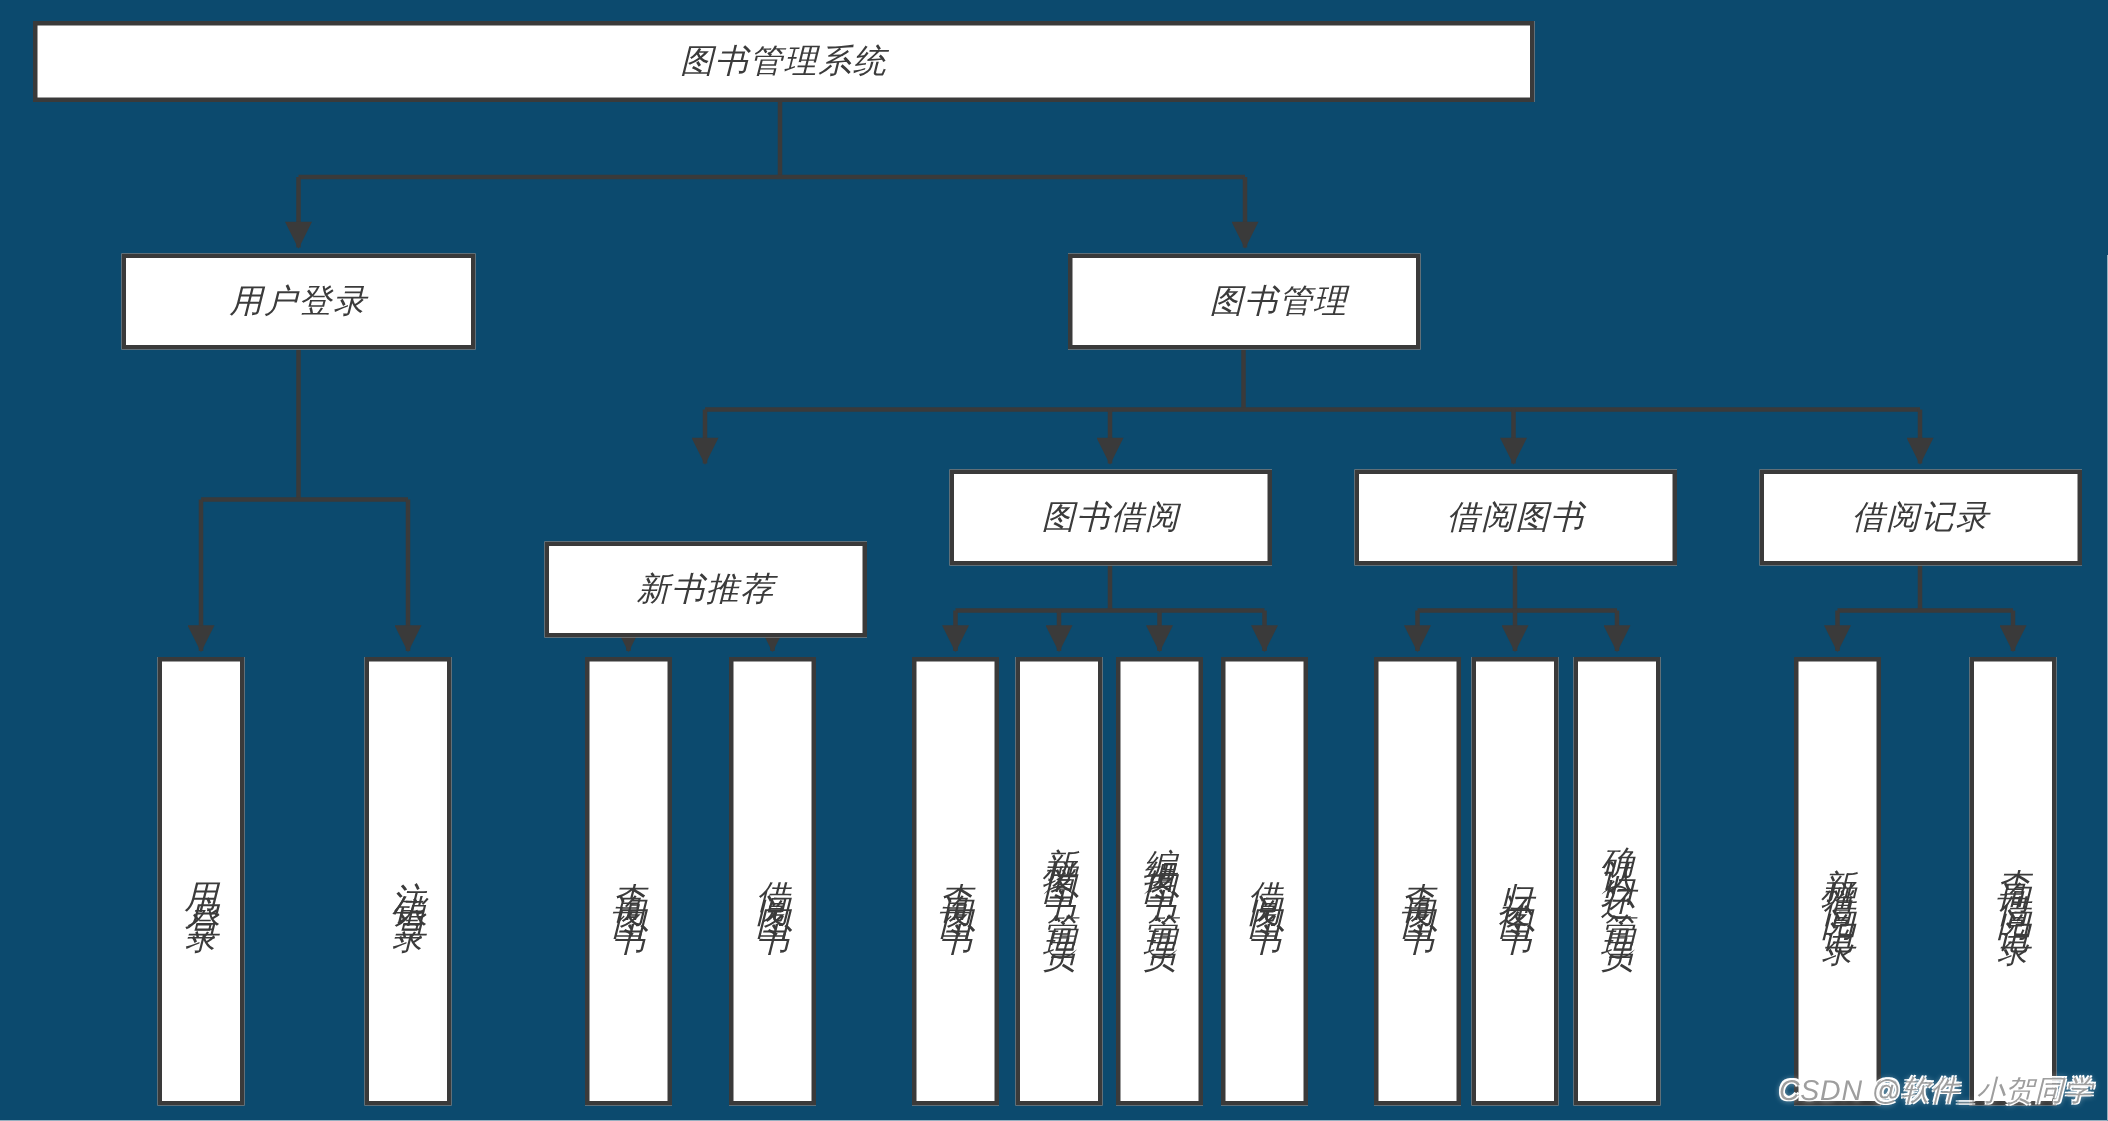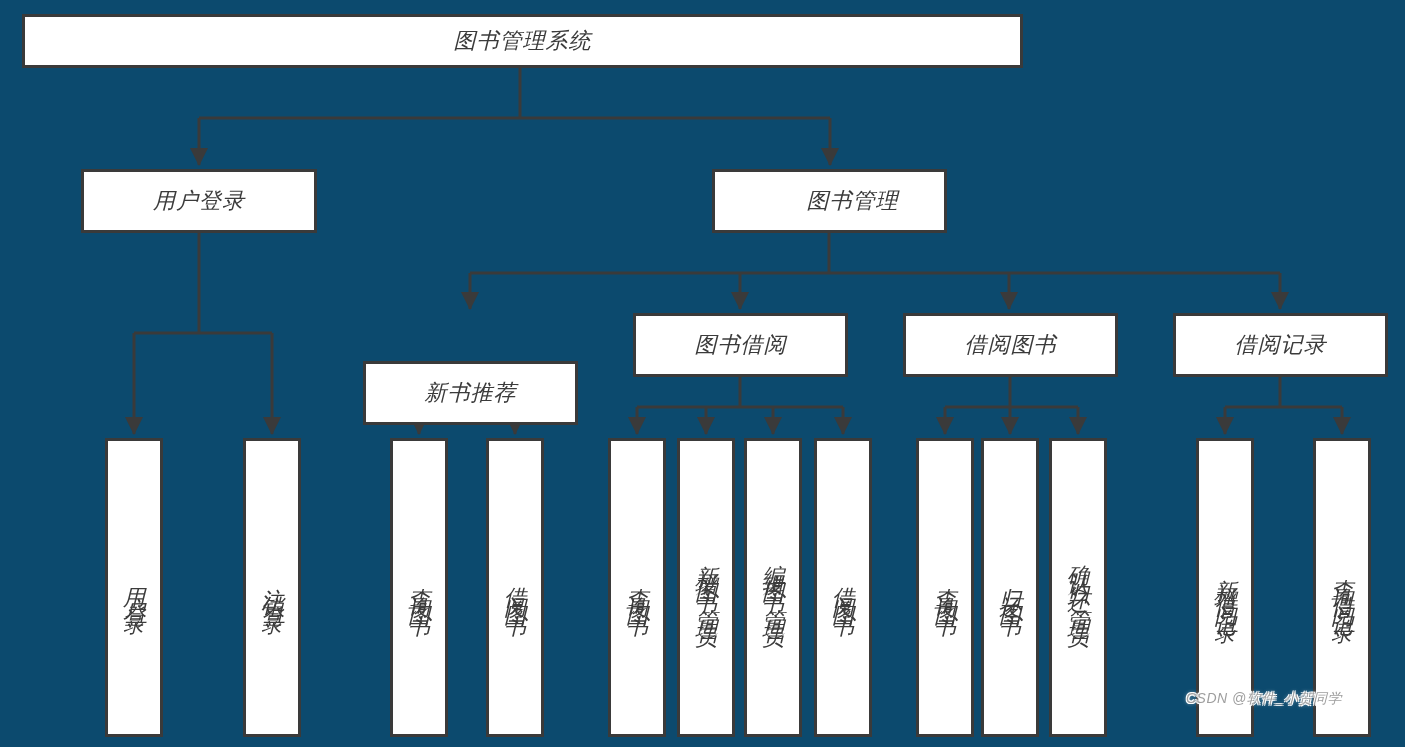--- a/index.html
+++ b/index.html
@@ -32,22 +32,22 @@
     writing-mode:vertical-rl;
     text-orientation:mixed;
     font-size:22px;
     letter-spacing:9px;
     line-height:1;
     color:var(--text);
   }
   .watermark{
     position:absolute;
     left:1186px;
-    top:690px;
-    font-size:14px;
+    top:714px;
+    font-size:19px;
     letter-spacing:0.5px;
     color:#9e9e9e;
     text-shadow:1px 1px 0 #fff,-1px -1px 0 #fff,1px -1px 0 #fff,-1px 1px 0 #fff,0 0 4px #fff;
     white-space:nowrap;
   }
 </style>
 </head>
 <body>
 
 <div id="canvas">

